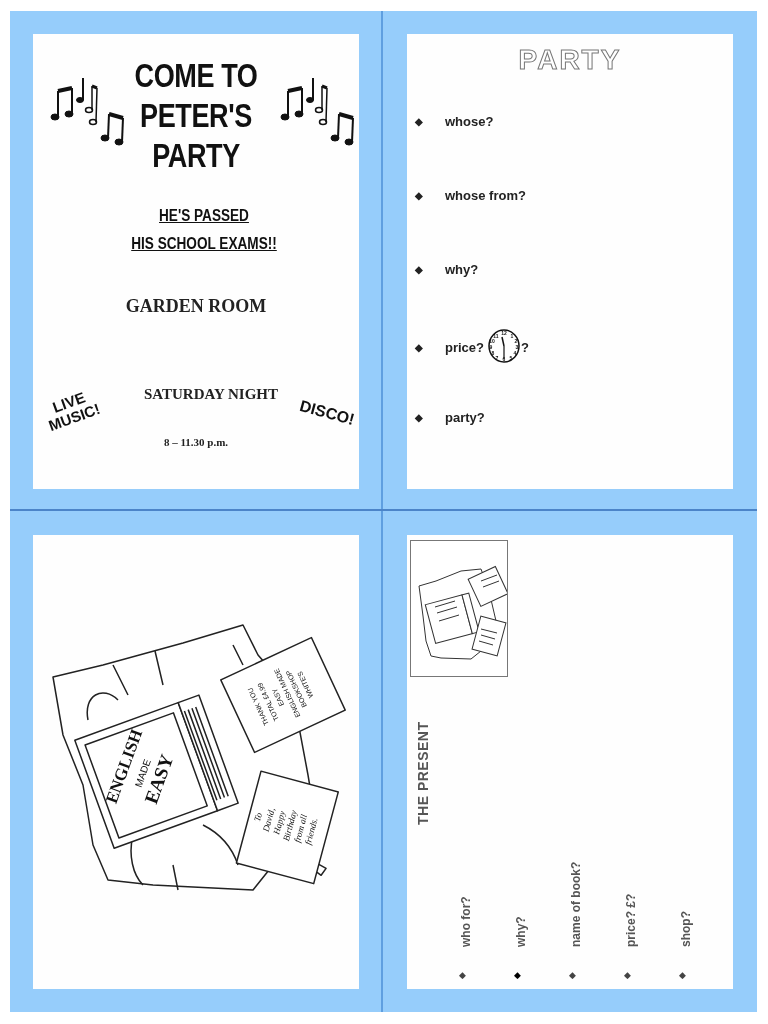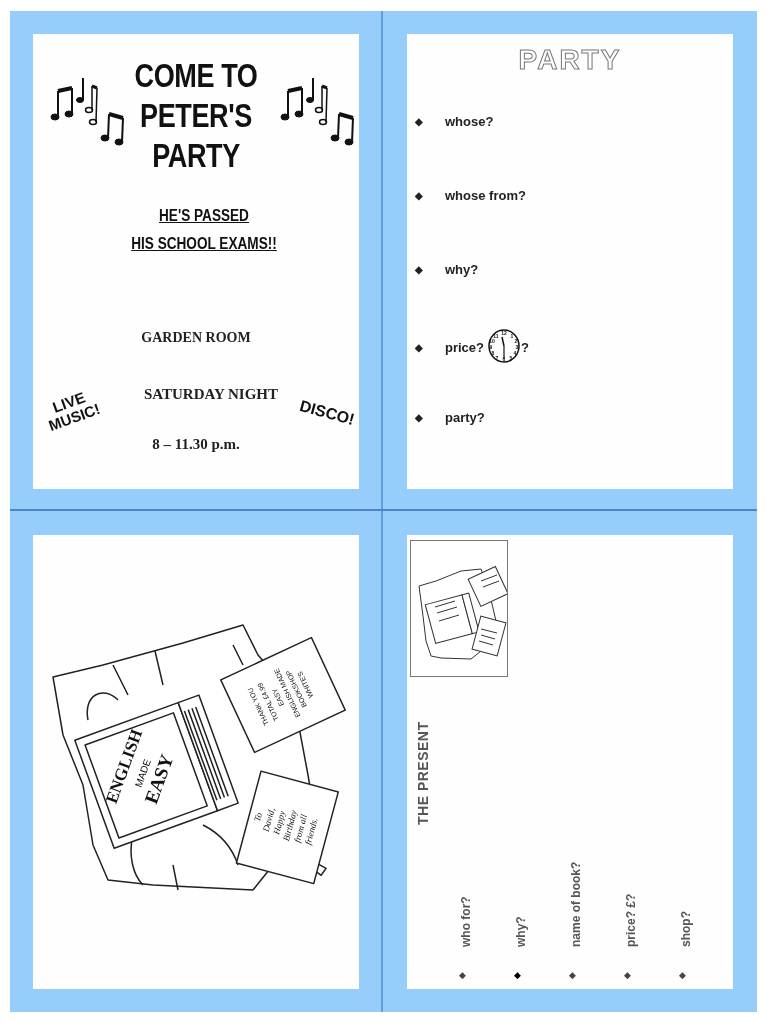--- a/index.html
+++ b/index.html
@@ -11,23 +11,23 @@
   #p1{left:33px;top:34px;width:326px;height:455px;}
   #p2{left:407px;top:34px;width:326px;height:455px;}
   #p3{left:33px;top:535px;width:326px;height:454px;}
   #p4{left:407px;top:535px;width:326px;height:454px;}
 
   
   .title{position:absolute;left:0;width:326px;top:22px;text-align:center;font-weight:bold;font-size:33px;line-height:40px;color:#111;letter-spacing:-0.5px;transform:scaleX(0.82);transform-origin:center;}
   .notes{position:absolute;font-size:40px;color:#111;}
   .subtitle{position:absolute;left:8px;width:326px;top:168px;text-align:center;font-weight:bold;font-size:16px;line-height:28px;color:#111;}
   .subtitle span{display:block;text-decoration:underline;transform:scaleX(0.85);}
-  .venue{position:absolute;left:0;width:326px;top:258px;text-align:center;font-family:"Liberation Serif",serif;font-weight:bold;font-size:14px;line-height:28px;color:#222;margin-top:32px;}
+  .venue{position:absolute;left:0;width:326px;top:258px;text-align:center;font-family:"Liberation Serif",serif;font-weight:bold;font-size:18px;line-height:28px;color:#222;}
   .when{position:absolute;left:0;width:326px;top:352px;text-align:center;font-family:"Liberation Serif",serif;font-weight:bold;font-size:15px;color:#222;padding-left:15px;}
-  .time{position:absolute;left:0;width:326px;top:402px;text-align:center;font-family:"Liberation Serif",serif;font-weight:bold;font-size:15px;color:#222;}
+  .time{position:absolute;left:0;width:326px;top:402px;text-align:center;font-family:"Liberation Serif",serif;font-weight:bold;font-size:11px;color:#222;}
   .live{position:absolute;left:12px;top:360px;font-weight:bold;font-size:15px;line-height:16px;color:#111;transform:rotate(-20deg);text-align:center;}
   .disco{position:absolute;left:266px;top:370px;font-weight:bold;font-size:16px;color:#111;transform:rotate(15deg);}
 
   
   .party-head{position:absolute;left:0;width:326px;top:10px;text-align:center;font-size:28px;font-weight:bold;color:#fff;-webkit-text-stroke:1px #777;letter-spacing:2px;}
   .q{position:absolute;left:8px;font-weight:bold;font-size:13px;color:#222;display:flex;align-items:center;}
   .q .bullet{width:20px;font-size:10px;}
   .q .label{margin-left:10px;}
   .clock{display:inline-block;vertical-align:middle;margin-left:3px;}
 

